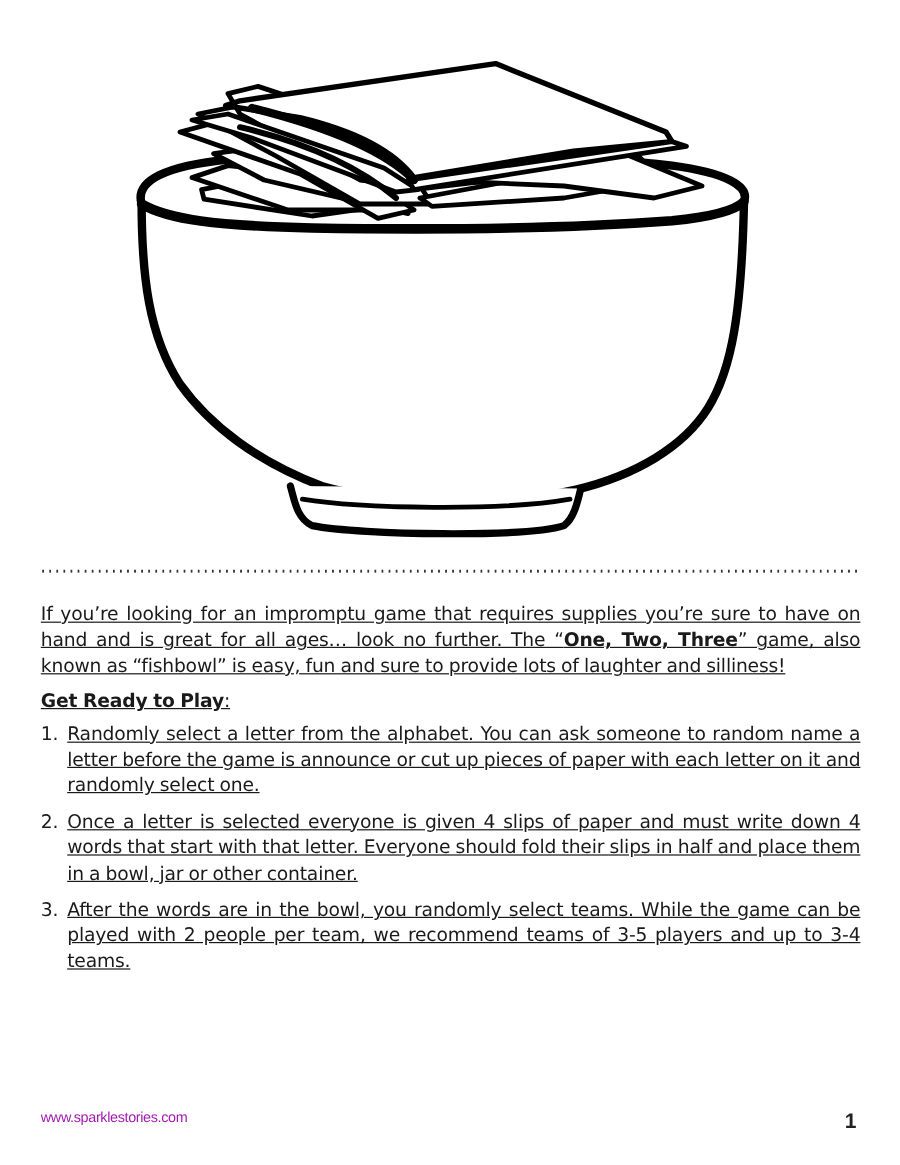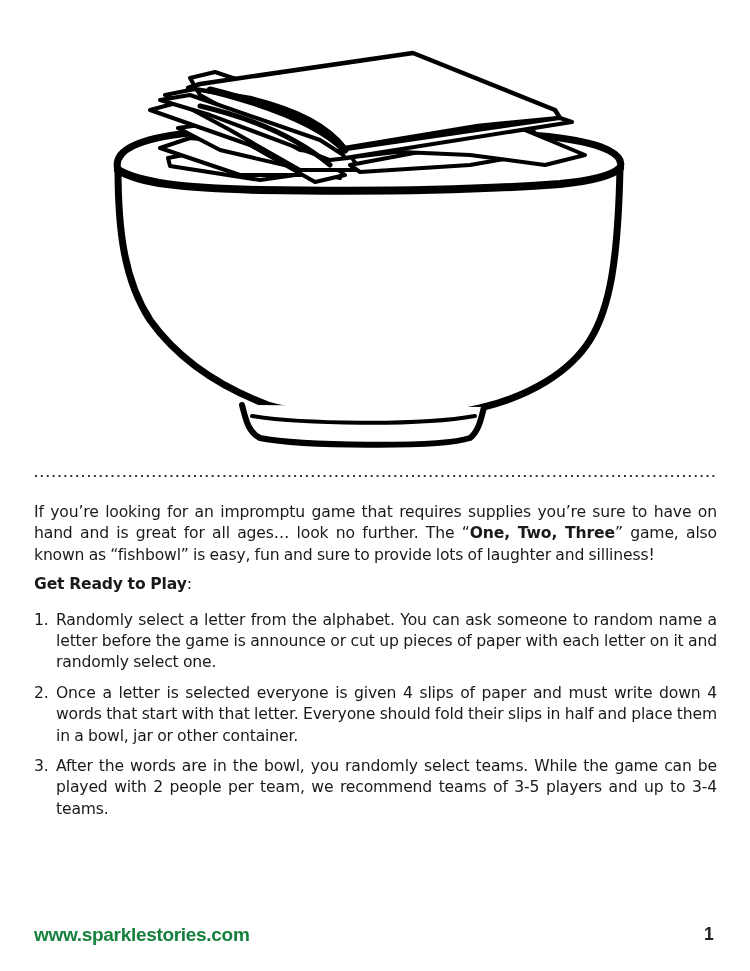--- a/index.html
+++ b/index.html
@@ -27,53 +27,54 @@
       background-repeat: repeat-x;
     }
     .content {
       position: absolute;
       left: 34px; top: 502px;
       width: 683px;
       font-size: 15.6px;
       line-height: 21.4px;
       letter-spacing: -0.15px;
       word-spacing: -0.5px;
+      text-decoration: underline;
     }
     .content p {
       text-align: justify;
       margin-bottom: 9px;
     }
     .content .intro { margin-bottom: 8px; }
     .content b { font-weight: bold; }
     .section-heading {
       font-weight: bold;
-      margin-bottom: 14px;
+      margin-bottom: 6px;
     }
     .section-heading .colon { font-weight: normal; }
     ol.steps {
       list-style: none;
     }
     ol.steps li {
       position: relative;
       padding-left: 22px;
       margin-bottom: 9px;
       text-align: justify;
     }
     ol.steps li .num {
       position: absolute;
       left: 0; top: 0;
     }
     .footer-url {
       position: absolute;
       left: 34px; top: 924px;
       font-family: "Liberation Sans", sans-serif;
-      font-weight: bold;
-      font-size: 19px;
+      font-weight: normal;
+      font-size: 12px;
       letter-spacing: -0.3px;
-      color: #15803d;
+      color: #a21caf;
     }
     .page-number {
       position: absolute;
       left: 704px; top: 924px;
       font-family: "Liberation Sans", sans-serif;
       font-weight: bold;
       font-size: 17.5px;
       color: #222;
     }
   </style>

